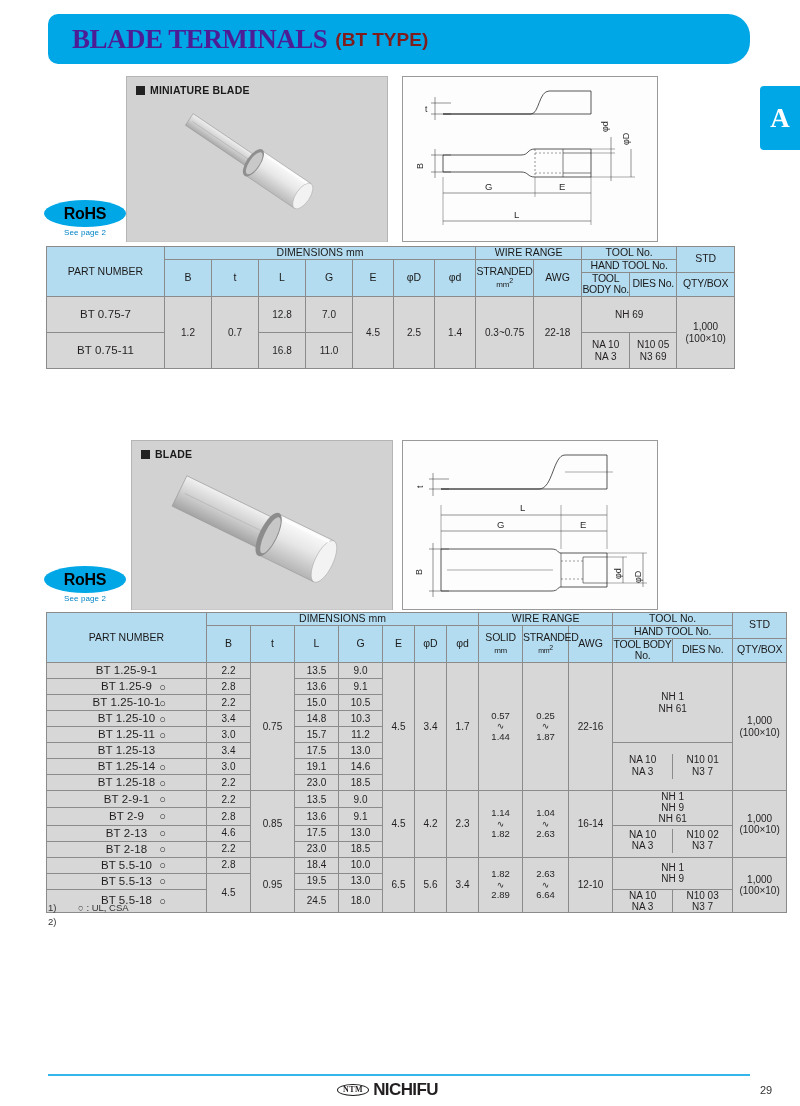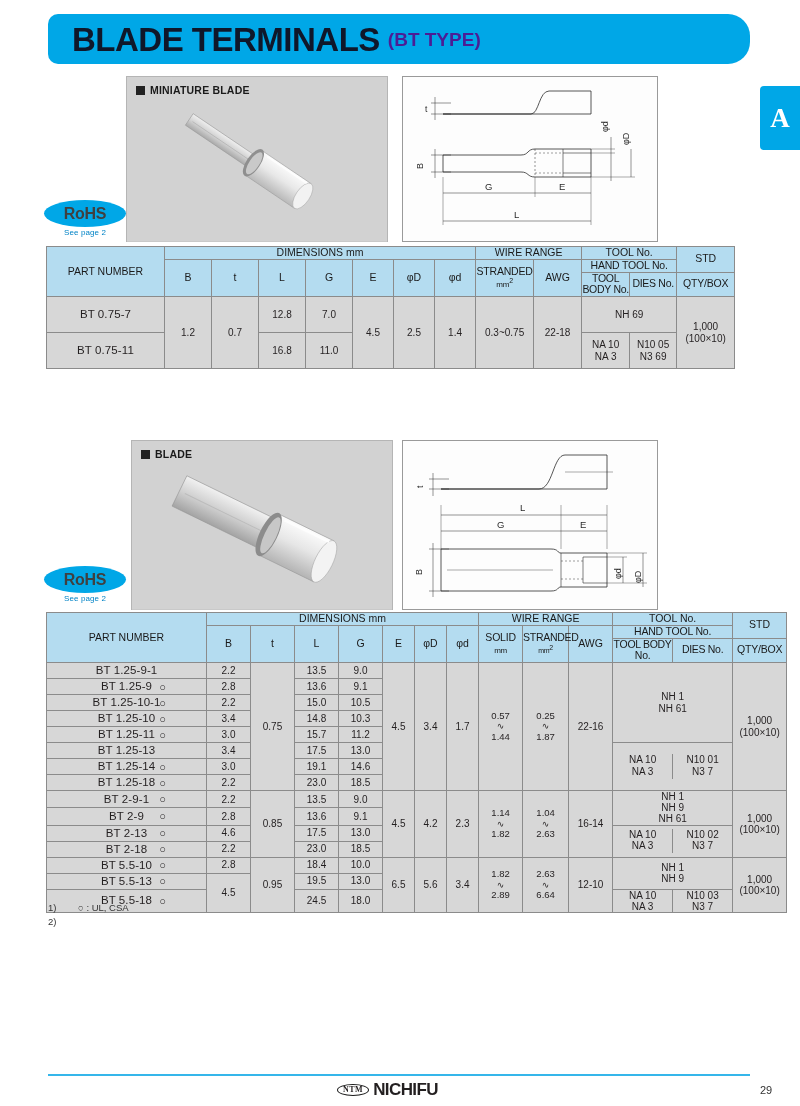--- a/index.html
+++ b/index.html
@@ -15,27 +15,27 @@
 
   
   .banner {
     position:absolute; left:48px; top:14px;
     width:702px; height:50px;
     background:#00a7e7;
     border-radius:10px 22px 22px 10px;
     display:flex; align-items:center;
   }
   .banner-title {
-    color:#0f172a; font-weight:bold; font-size:33px;
+    color:#4c1d95; font-weight:bold; font-size:27px;
     letter-spacing:-0.5px; margin-left:24px;
-    font-family:Liberation Sans, sans-serif;
+    font-family:Liberation Serif, serif;
     line-height:1;
   }
   .banner-sub {
-    color:#4c1d95; font-weight:bold; font-size:19px;
+    color:#7f1d1d; font-weight:bold; font-size:19px;
     margin-left:8px; line-height:1;
   }
 
   
   .side-tab {
     position:absolute; left:760px; top:86px;
     width:40px; height:64px;
     background:#00a7e7;
     border-radius:4px 0 0 4px;
     display:flex; align-items:center; justify-content:center;
@@ -68,21 +68,21 @@
 
   
   .rohs { position:absolute; width:82px; }
   .rohs-badge {
     width:82px; height:27px;
     background:#00a7e7;
     border-radius:50%;
     display:flex; align-items:center; justify-content:center;
   }
   .rohs-badge span {
-    color:#404040; font-weight:bold; font-size:16px;
+    color:#000000; font-weight:bold; font-size:16px;
     letter-spacing:-0.3px;
     font-family:"Liberation Sans", sans-serif;
   }
   .rohs-note {
     text-align:center; font-size:8px; color:#0083c6;
     margin-top:1px; letter-spacing:0.1px;
   }
 
   
   table.spec {

